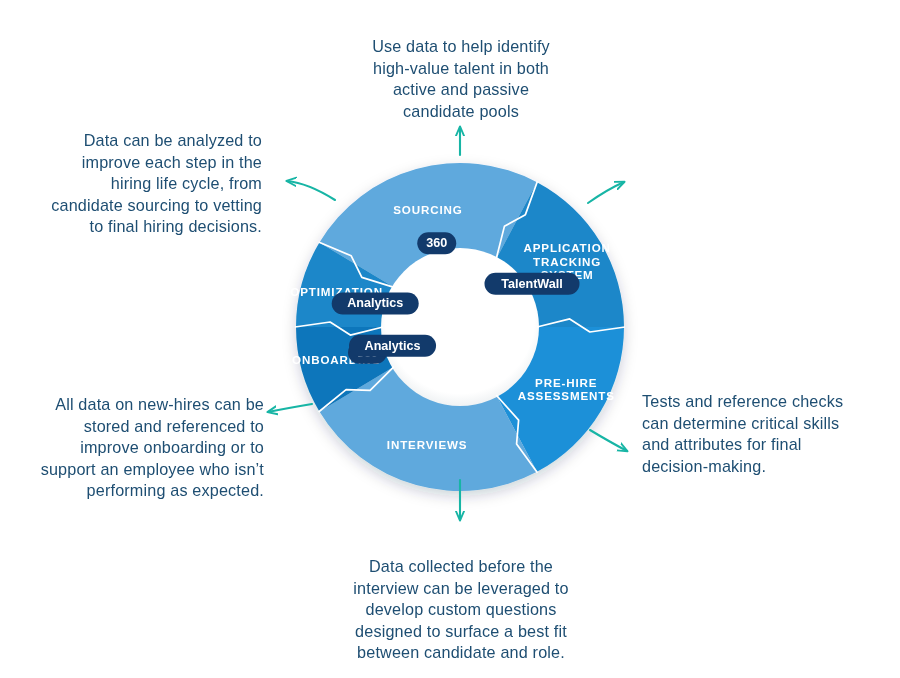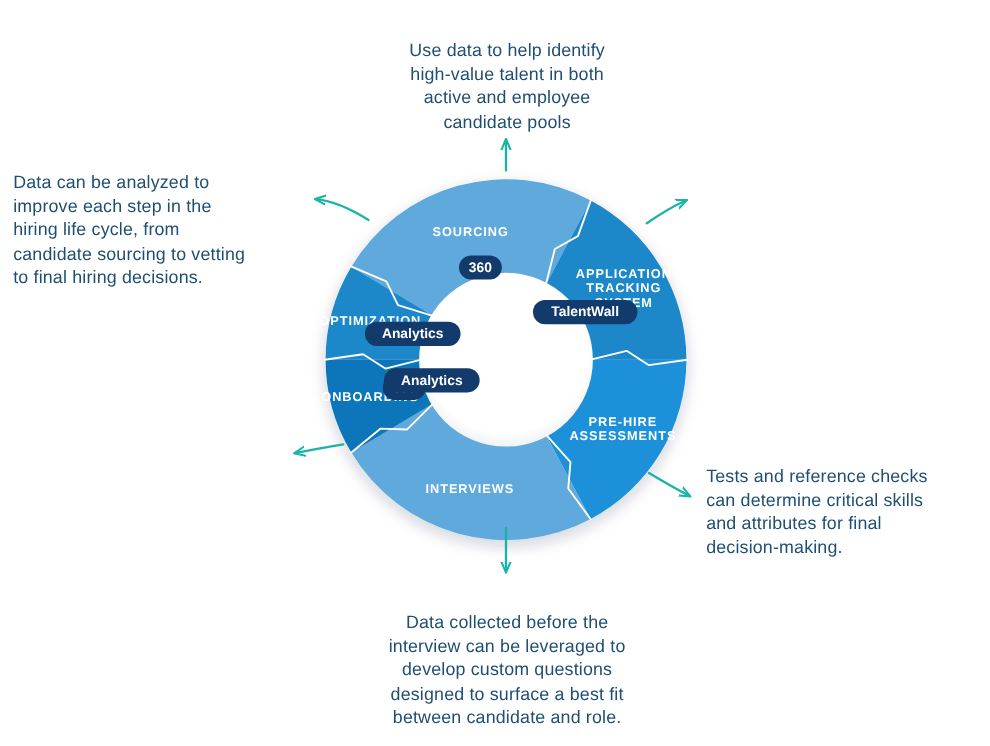--- a/index.html
+++ b/index.html
@@ -29,24 +29,24 @@
   }
   .caption {
     position: absolute;
     font-size: 16.2px;
     line-height: 1.33;
     color: #1e4e72;
     letter-spacing: 0.01em;
     white-space: pre-line;
   }
   #caption-top      { left: 330px; top: 36px;  width: 262px; text-align: center; }
-  #caption-topleft  { left: 12px;  top: 156px; width: 250px; }
+  #caption-topleft  { left: 12px;  top: 130px; width: 250px; text-align: right; }
   #caption-topright { left: 640px; top: 139px; width: 254px; text-align: left; }
   #caption-botleft  { left: 12px;  top: 394px; width: 252px; text-align: right; }
-  #caption-botright { left: 642px; top: 391px; width: 250px; text-align: left; margin-top: 32px; }
+  #caption-botright { left: 642px; top: 391px; width: 250px; text-align: left; }
   #caption-bottom   { left: 328px; top: 556px; width: 266px; text-align: center; }
 
   .seg-label {
     font-size: 11.6px;
     font-weight: bold;
     fill: #ffffff;
     letter-spacing: 0.075em;
     text-anchor: middle;
     dominant-baseline: middle;
   }
@@ -135,27 +135,32 @@
       <path d="M 335 200 Q 308 183 287 181" marker-end="url(#arrowHead)"></path>
       <path d="M 588 203 Q 608 189 624 182" marker-end="url(#arrowHead)"></path>
       <path d="M 312 404 Q 288 408 268 412" marker-end="url(#arrowHead)"></path>
       <path d="M 590 430 Q 610 442 627 451" marker-end="url(#arrowHead)"></path>
       <path d="M 460 480 L 460 520" marker-end="url(#arrowHead)"></path>
     </g>
   </svg>
 
   <div class="caption" id="caption-top">Use data to help identify
 high-value talent in both
-active and employee
+active and passive
 candidate pools</div>
   <div class="caption" id="caption-topleft">Data can be analyzed to
 improve each step in the
 hiring life cycle, from
 candidate sourcing to vetting
 to final hiring decisions.</div>
+  <div class="caption" id="caption-botleft">All data on new-hires can be
+stored and referenced to
+improve onboarding or to
+support an employee who isn’t
+performing as expected.</div>
   <div class="caption" id="caption-botright">Tests and reference checks
 can determine  critical skills
 and attributes for final
 decision-making.</div>
   <div class="caption" id="caption-bottom">Data collected before the
 interview can be leveraged to
 develop custom questions
 designed to surface a best fit
 between candidate and role.</div>
 

